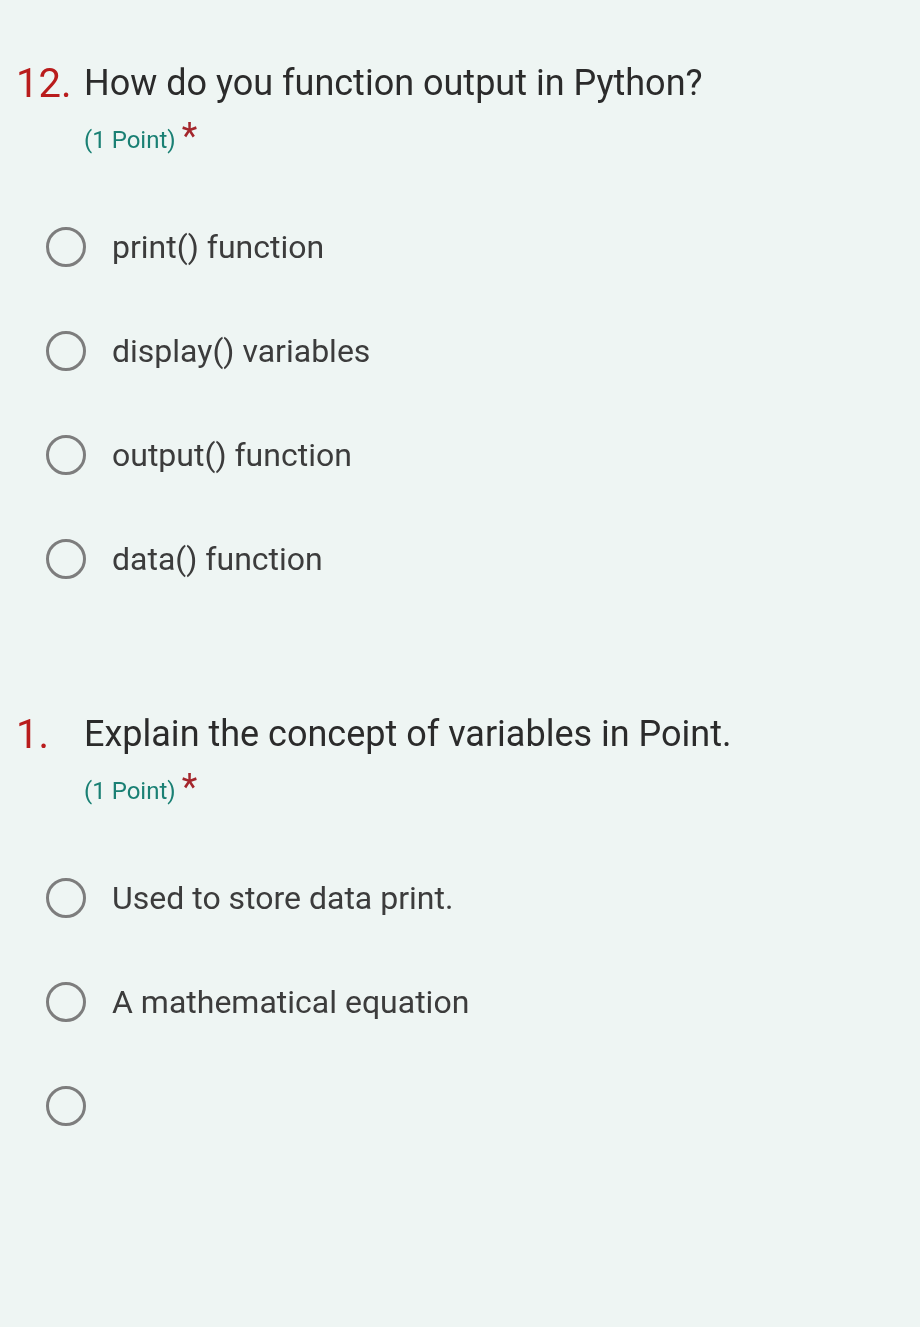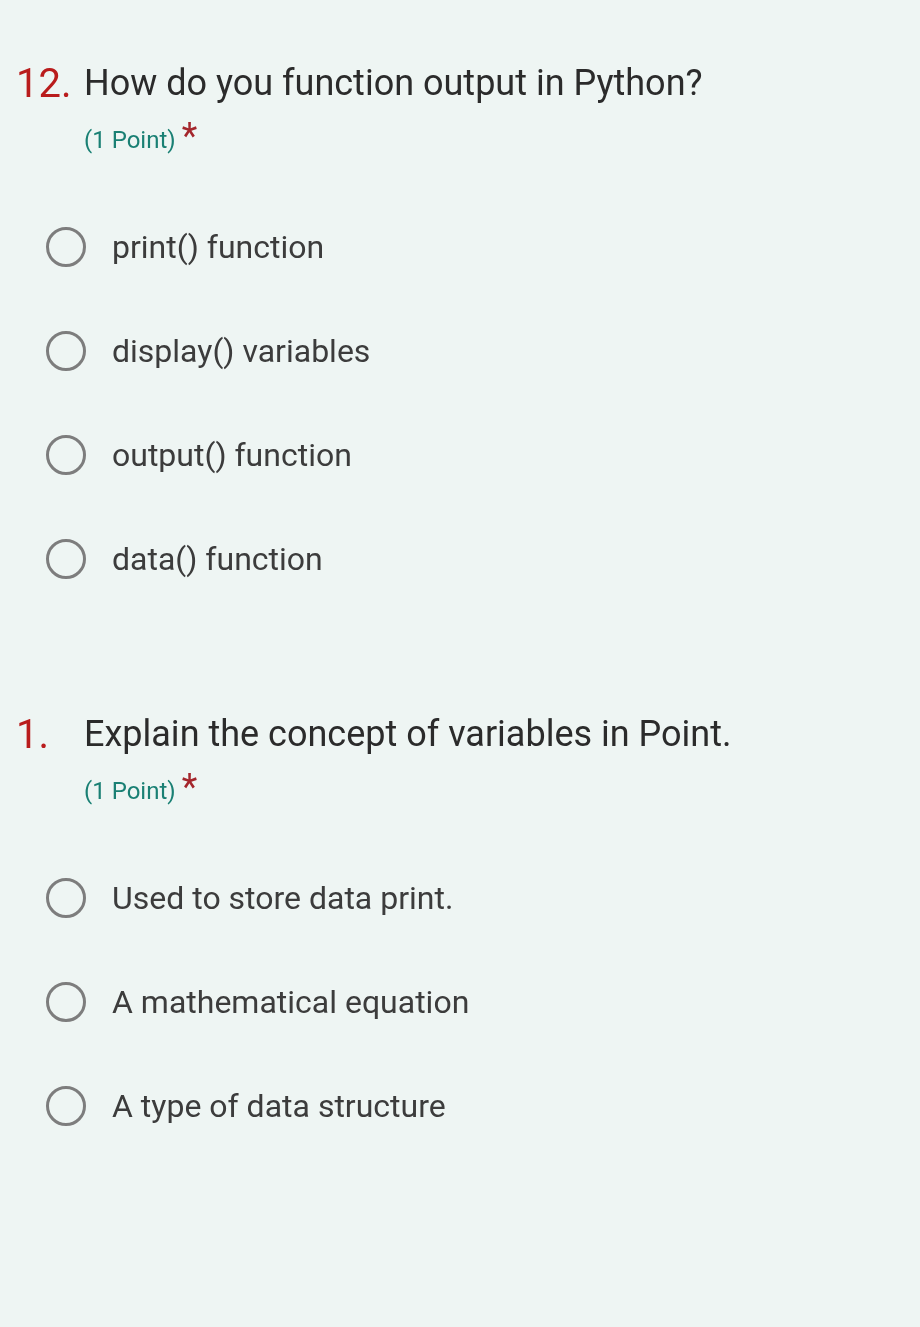--- a/index.html
+++ b/index.html
@@ -120,16 +120,15 @@
     <div class="option-row">
       <div class="radio-circle"></div>
       <div class="option-label">Used to store data print.</div>
     </div>
     <div class="option-row">
       <div class="radio-circle"></div>
       <div class="option-label">A mathematical equation</div>
     </div>
     <div class="option-row">
       <div class="radio-circle"></div>
-      <div class="option-label">A type of data structure</div>
     </div>
   </div>
 </div>
 
 </body></html>

